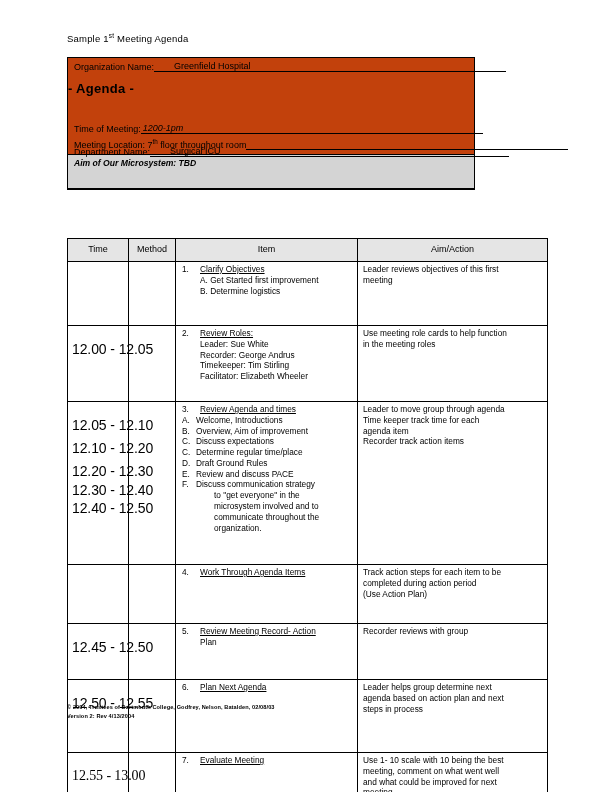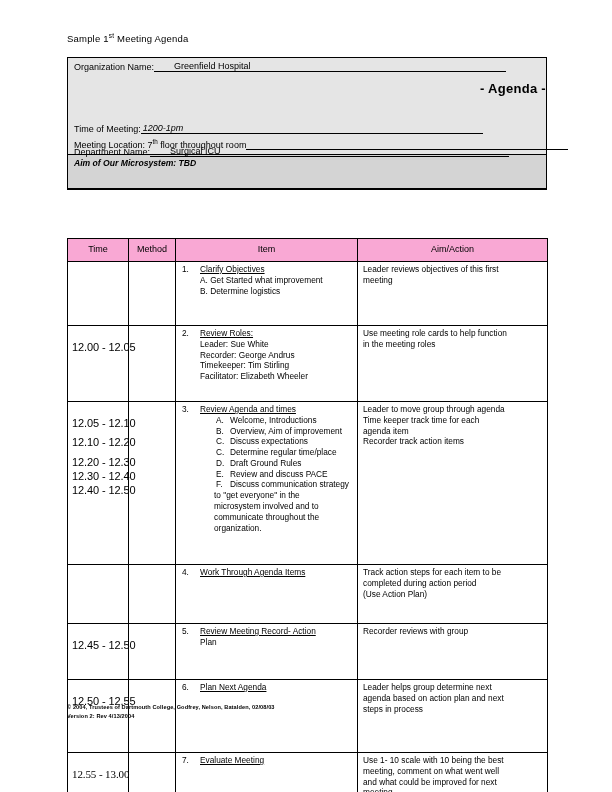--- a/index.html
+++ b/index.html
@@ -37,24 +37,24 @@
     font-size: 6.5px;
     vertical-align: super;
     line-height: 0;
   }
 
   
   .form-box {
     position: absolute;
     left: 67px;
     top: 57px;
-    width: 480px;
+    width: 408px;
     border: 1.5px solid #000;
     box-sizing: border-box;
-    background: #e5e5e5;
+    background: #c2410c;
   }
 
   .field-row {
     position: relative;
     padding: 3px 6px 2px 6px;
     font-size: 9px;
     white-space: nowrap;
     height: 17px;
     box-sizing: border-box;
   }
@@ -90,21 +90,21 @@
   .row-day   .fill-line .val { display:inline-block; padding-right: 3px; }
 
   
   .fill-line { text-align: left; }
   .fill-line .val { padding-left: 18px; }
   .row-time .fill-line .val,
   .row-loc  .fill-line .val { padding-left: 0; font-style: italic; }
 
   
   .agenda-banner {
-    text-align: right;
+    text-align: left;
     font-size: 13px;
     font-weight: bold;
     padding: 6px 0 7px 0;
     letter-spacing: 0.3px;
   }
 
   
   .aim-strip {
     background: #d4d4d4;
     border-top: 1.5px solid #000;
@@ -141,37 +141,37 @@
   }
   .agenda-table th,
   .agenda-table td {
     border: 1.4px solid #000;
     vertical-align: top;
     padding: 2px 4px 3px 4px;
     font-size: 8.3px;
     line-height: 1.30;
   }
   .agenda-table thead th {
-    background: #f9a8d4;
+    background: #e5e5e5;
     text-align: center;
     font-weight: normal;
     font-size: 9px;
     padding: 3px 2px 3px 2px;
     height: 16px;
     vertical-align: middle;
   }
 
   .col-time   { width: 61px; }
   .col-method { width: 47px; }
   .col-item   { width: 182px; }
   .col-aim    { width: 190px; }
 
   td.cell-time {
     text-align: center;
-    font-size: 11px;
+    font-size: 14px;
     padding-top: 14px;
     letter-spacing: -0.1px;
   }
   td.cell-time .t {
     display: block;
     white-space: nowrap;
   }
   td.cell-time .gap { display:block; height: 5px; }
 
   td.cell-item { padding-left: 4px; }
@@ -193,21 +193,20 @@
   .item-head .ttl { display: inline; }
 
   .sub {
     display: block;
     padding-left: 20px;
   }
   .sub-letter {
     display: block;
     padding-left: 2px;
     text-indent: 0;
-    margin-left: 34px;
   }
   .sub-letter .ltr {
     display: inline-block;
     width: 14px;
   }
   .cont {
     display: block;
     padding-left: 34px;
   }
   .wrapline { display: block; padding-left: 20px; }
@@ -277,21 +276,21 @@
         <th>Item</th>
         <th>Aim/Action</th>
       </tr>
     </thead>
     <tbody>
         <tr>
           <td class="cell-time" style="height: 46px;"></td>
           <td class="cell-method"></td>
           <td class="cell-item">
             <span class="item-head"><span class="num">1.</span><span class="ttl">Clarify Objectives</span></span>
-            <span class="sub">A. Get Started what improvement</span>
+            <span class="sub">A. Get Started first improvement</span>
             <span class="sub">B. Determine logistics</span>
           </td>
           <td class="cell-aim">
             <span class="aim-line">Leader reviews objectives of this first</span>
             <span class="aim-line">meeting</span>
           </td>
         </tr>
         <tr>
           <td class="cell-time" style="height: 58px;">
             <span class="t">12.00 - 12.05</span>

